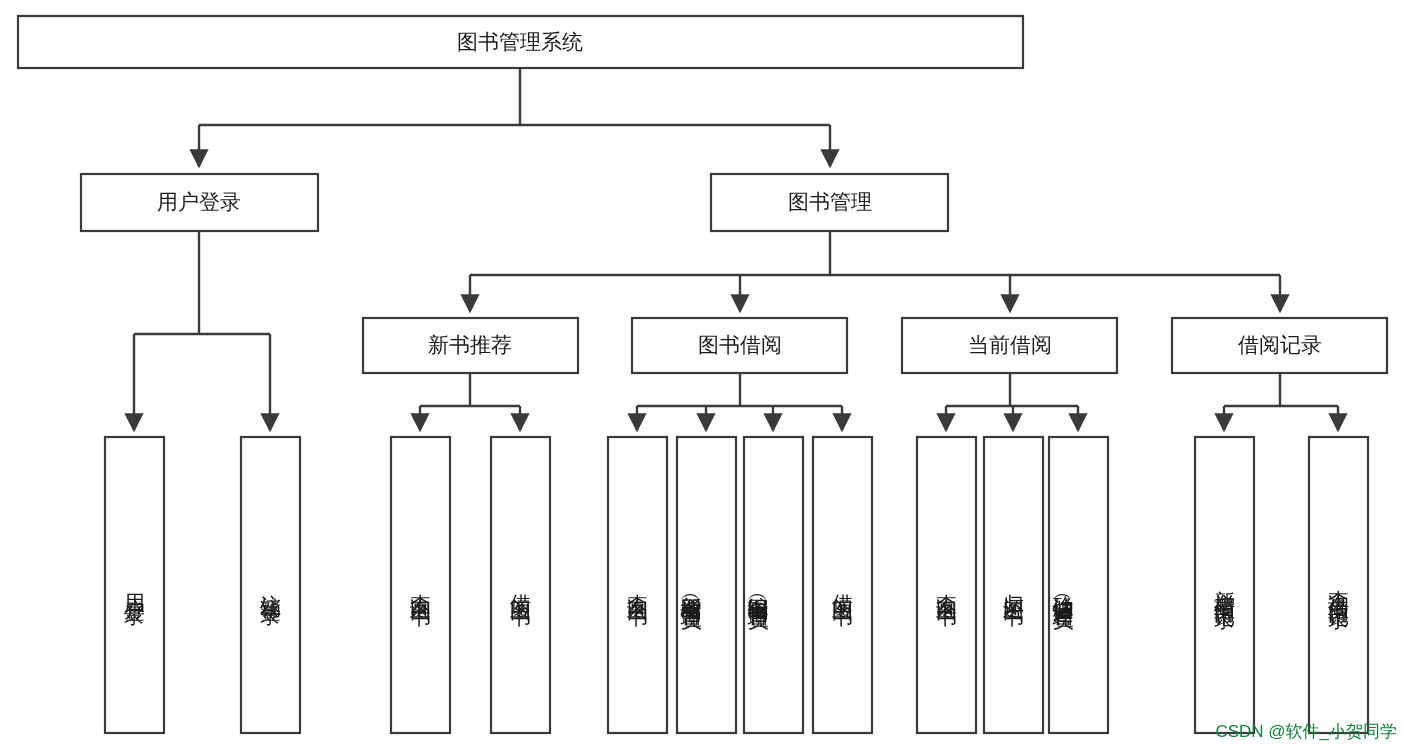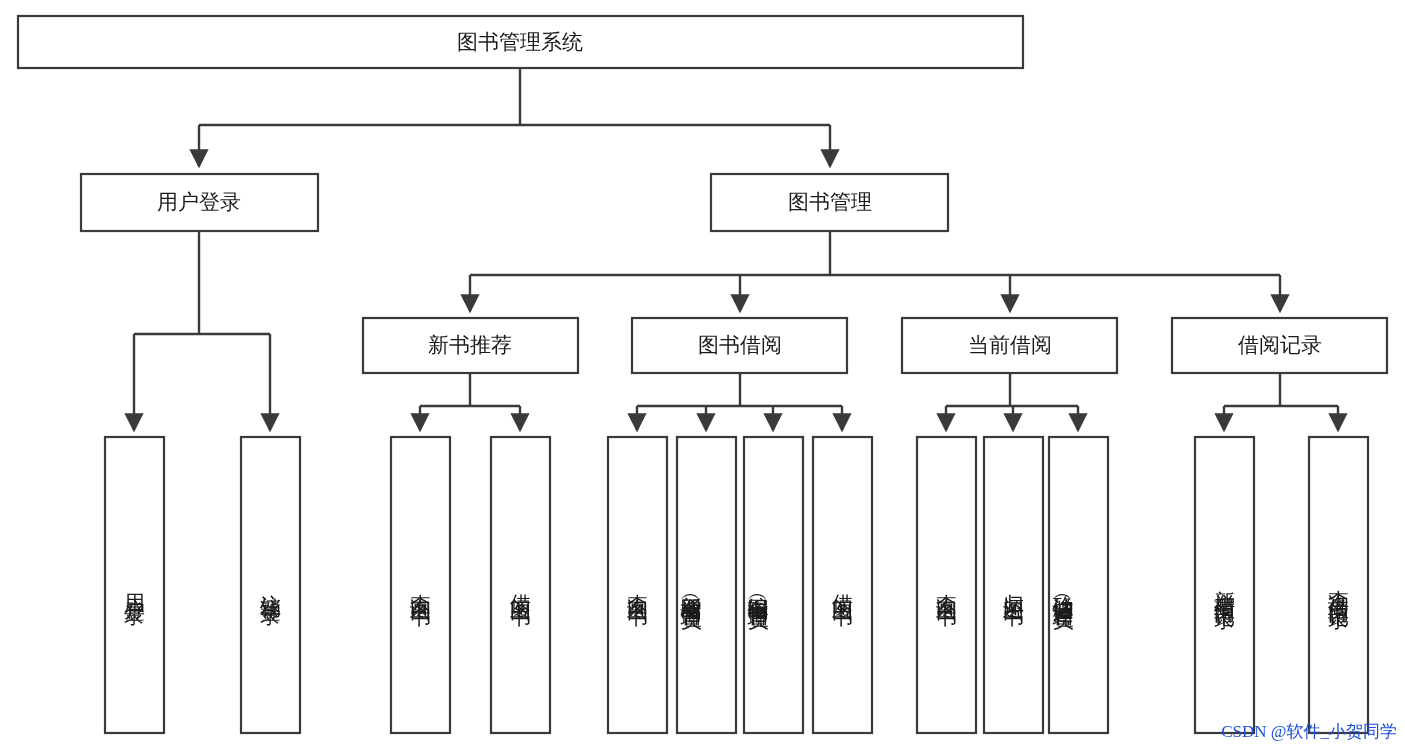--- a/index.html
+++ b/index.html
@@ -46,23 +46,23 @@
     stroke-linecap: butt;
   }
   .arrow-head {
     fill: #3a3a3a;
     stroke: none;
   }
   .watermark {
     position: absolute;
     right: 8px;
     bottom: 4px;
-    font-family: Liberation Serif, serif;
+    font-family: Liberation Sans, sans-serif;
     font-size: 17px;
-    color: #1d4ed8;
+    color: #15803d;
     white-space: nowrap;
     pointer-events: none;
   }
 </style>
 </head>
 <body>
 
 <svg id="diagram" viewBox="0 0 1405 747" xmlns="http://www.w3.org/2000/svg">
 
   <defs>

